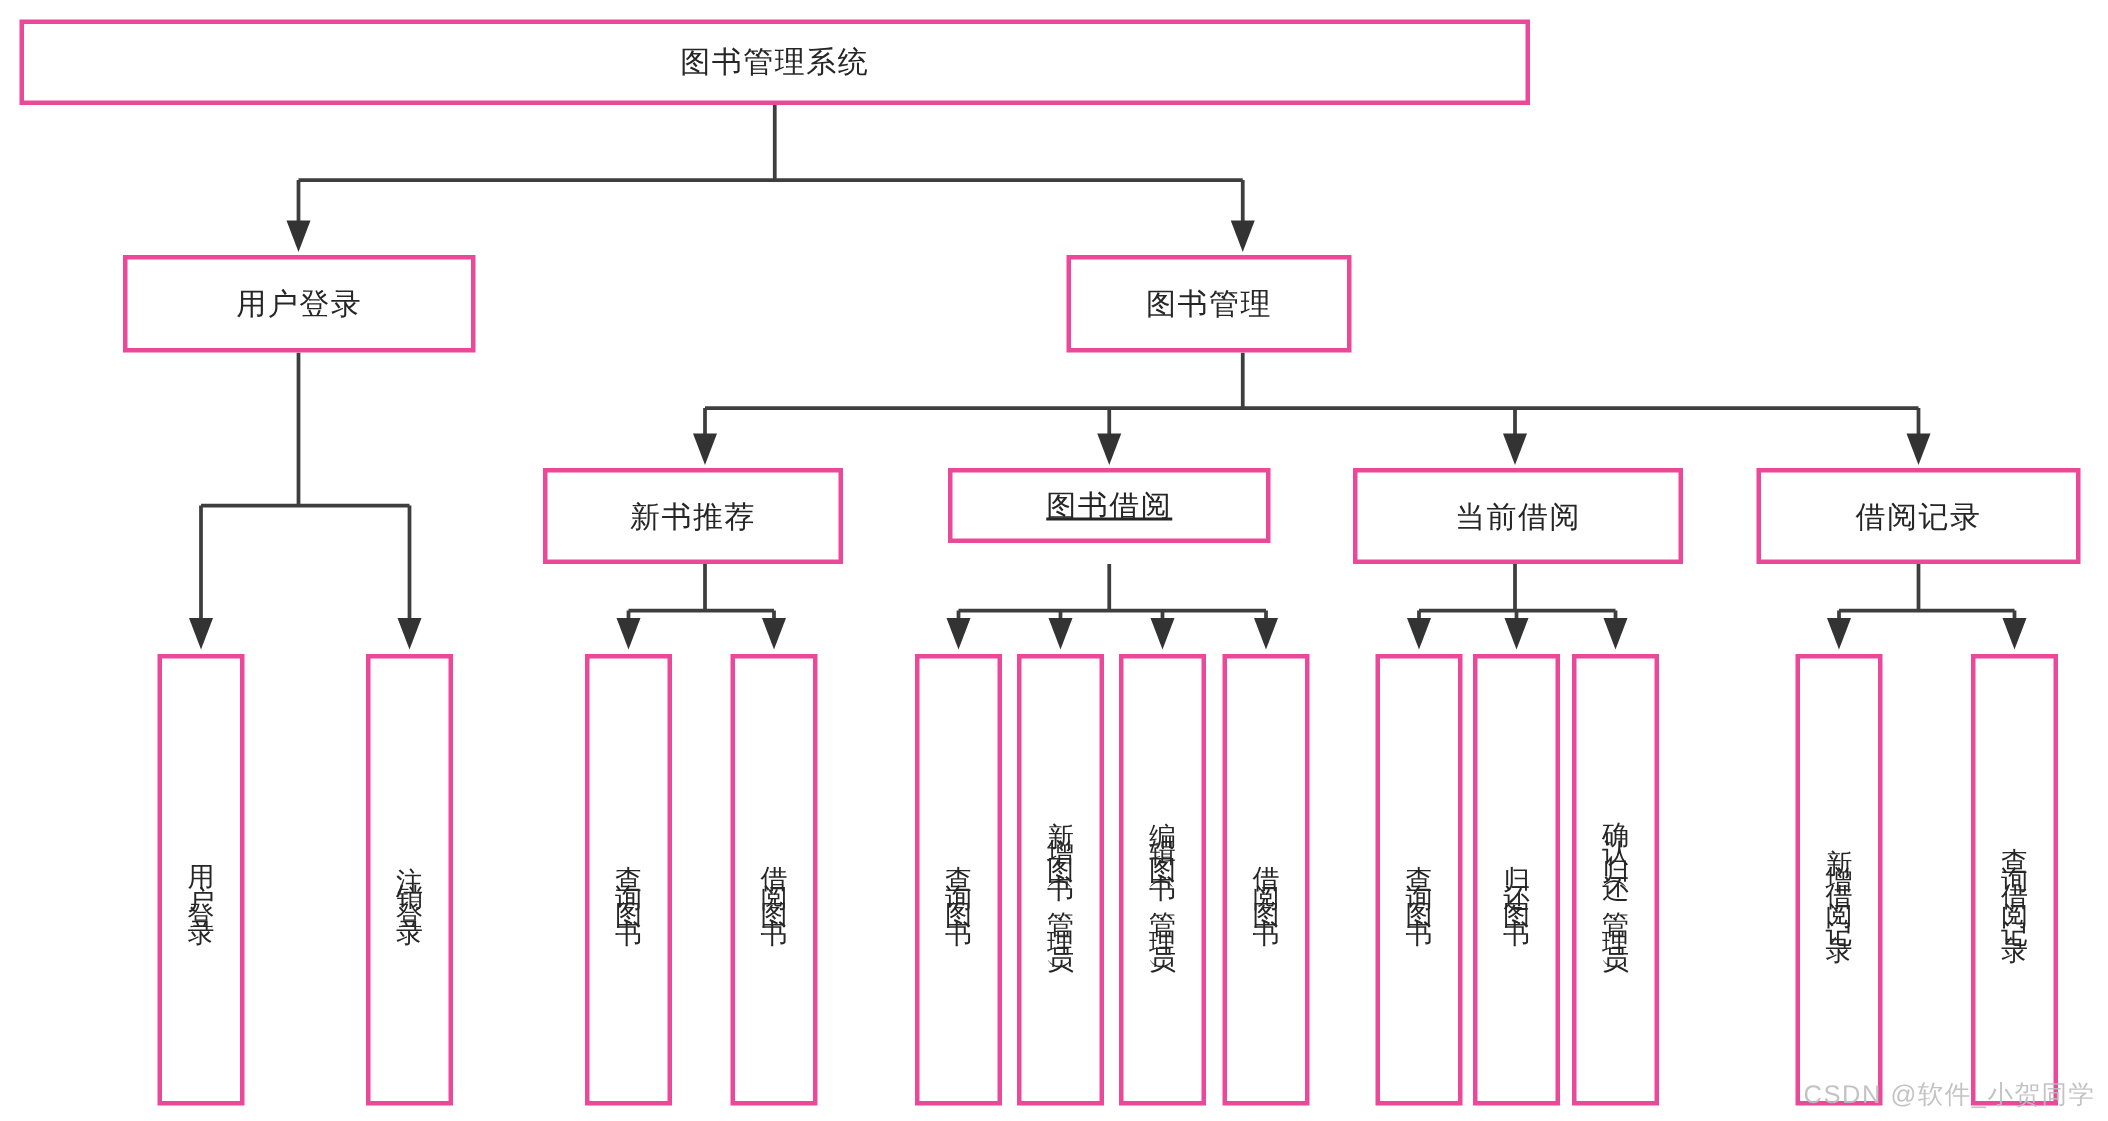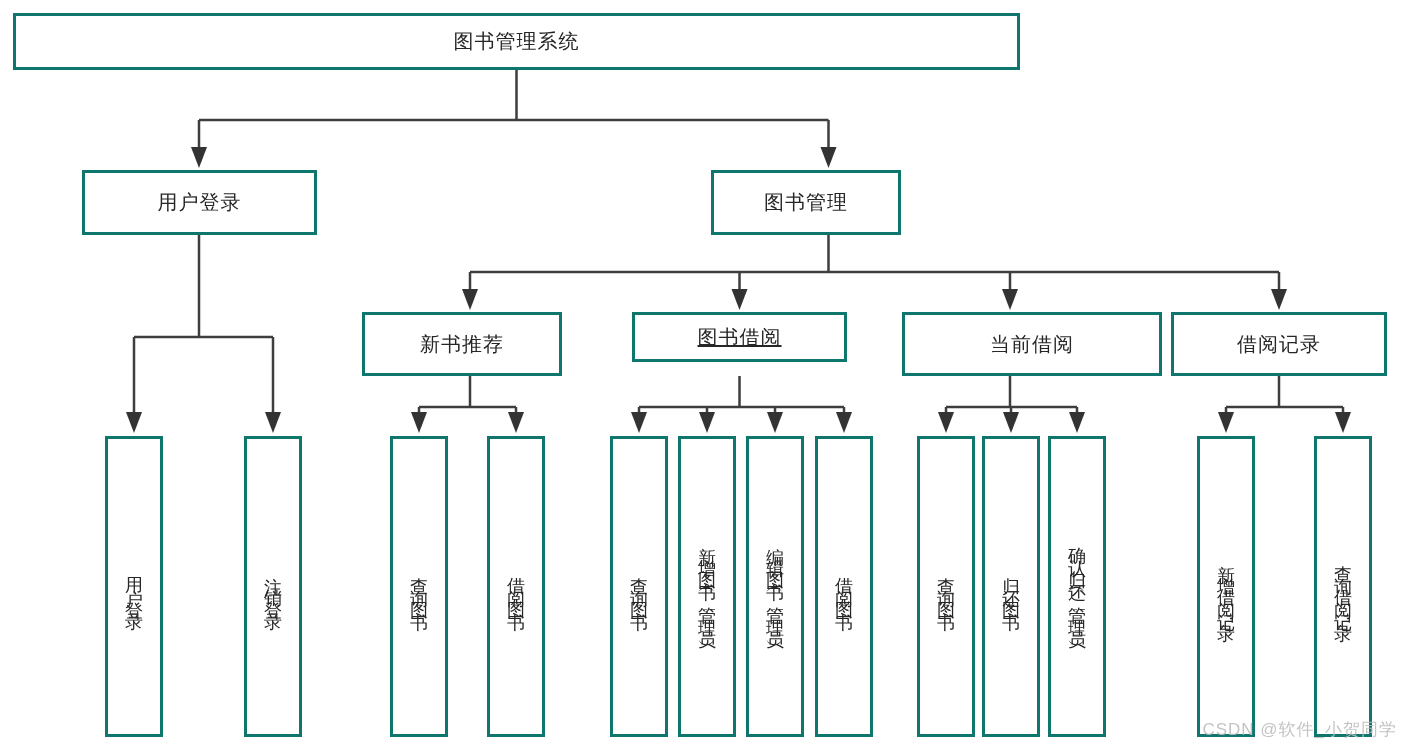--- a/index.html
+++ b/index.html
@@ -6,37 +6,37 @@
     margin:0;padding:0;background:#ffffff;
     font-family:"Liberation Sans", sans-serif;
   }
   #stage{
     position:relative;width:1405px;height:747px;background:#ffffff;overflow:hidden;
   }
   #connectors{
     position:absolute;left:0;top:0;width:1405px;height:747px;pointer-events:none;
   }
   .node{
-    position:absolute;background:#ffffff;border:3px solid #0f766e;
+    position:absolute;background:#ffffff;border:3px solid #ec4899;
     box-sizing:border-box;display:flex;align-items:center;justify-content:center;
     color:#262626;
   }
   .h-node{font-size:20px;letter-spacing:1px;}
   .v-node{width:58px;top:436px;height:301px;}
   .v-label{
     writing-mode:vertical-rl;text-orientation:mixed;
     font-size:18px;letter-spacing:12px;line-height:1;color:#262626;
   }
   
   .n-root{left:13px;top:13px;width:1007px;height:57px;}
   .n-userlogin{left:82px;top:170px;width:235px;height:65px;}
   .n-bookmgmt{left:711px;top:170px;width:190px;height:65px;}
   .n-newbook{left:362px;top:312px;width:200px;height:64px;}
   .n-bookborrow{left:632px;top:312px;width:215px;height:50px;text-decoration:underline;}
-  .n-currentborrow{left:902px;top:312px;width:260px;height:64px;}
+  .n-currentborrow{left:902px;top:312px;width:220px;height:64px;}
   .n-borrowrecord{left:1171px;top:312px;width:216px;height:64px;}
   .l-1a{left:105px;} .l-1b{left:244px;}
   .l-2a{left:390px;} .l-2b{left:487px;}
   .l-3a{left:610px;} .l-3b{left:678px;} .l-3c{left:746px;} .l-3d{left:815px;}
   .l-4a{left:917px;} .l-4b{left:982px;} .l-4c{left:1048px;}
   .l-5a{left:1197px;} .l-5b{left:1314px;}
   #watermark{
     position:absolute;right:8px;bottom:6px;font-size:17px;color:#bdbdbd;
     letter-spacing:1px;opacity:.9;z-index:5;
   }

